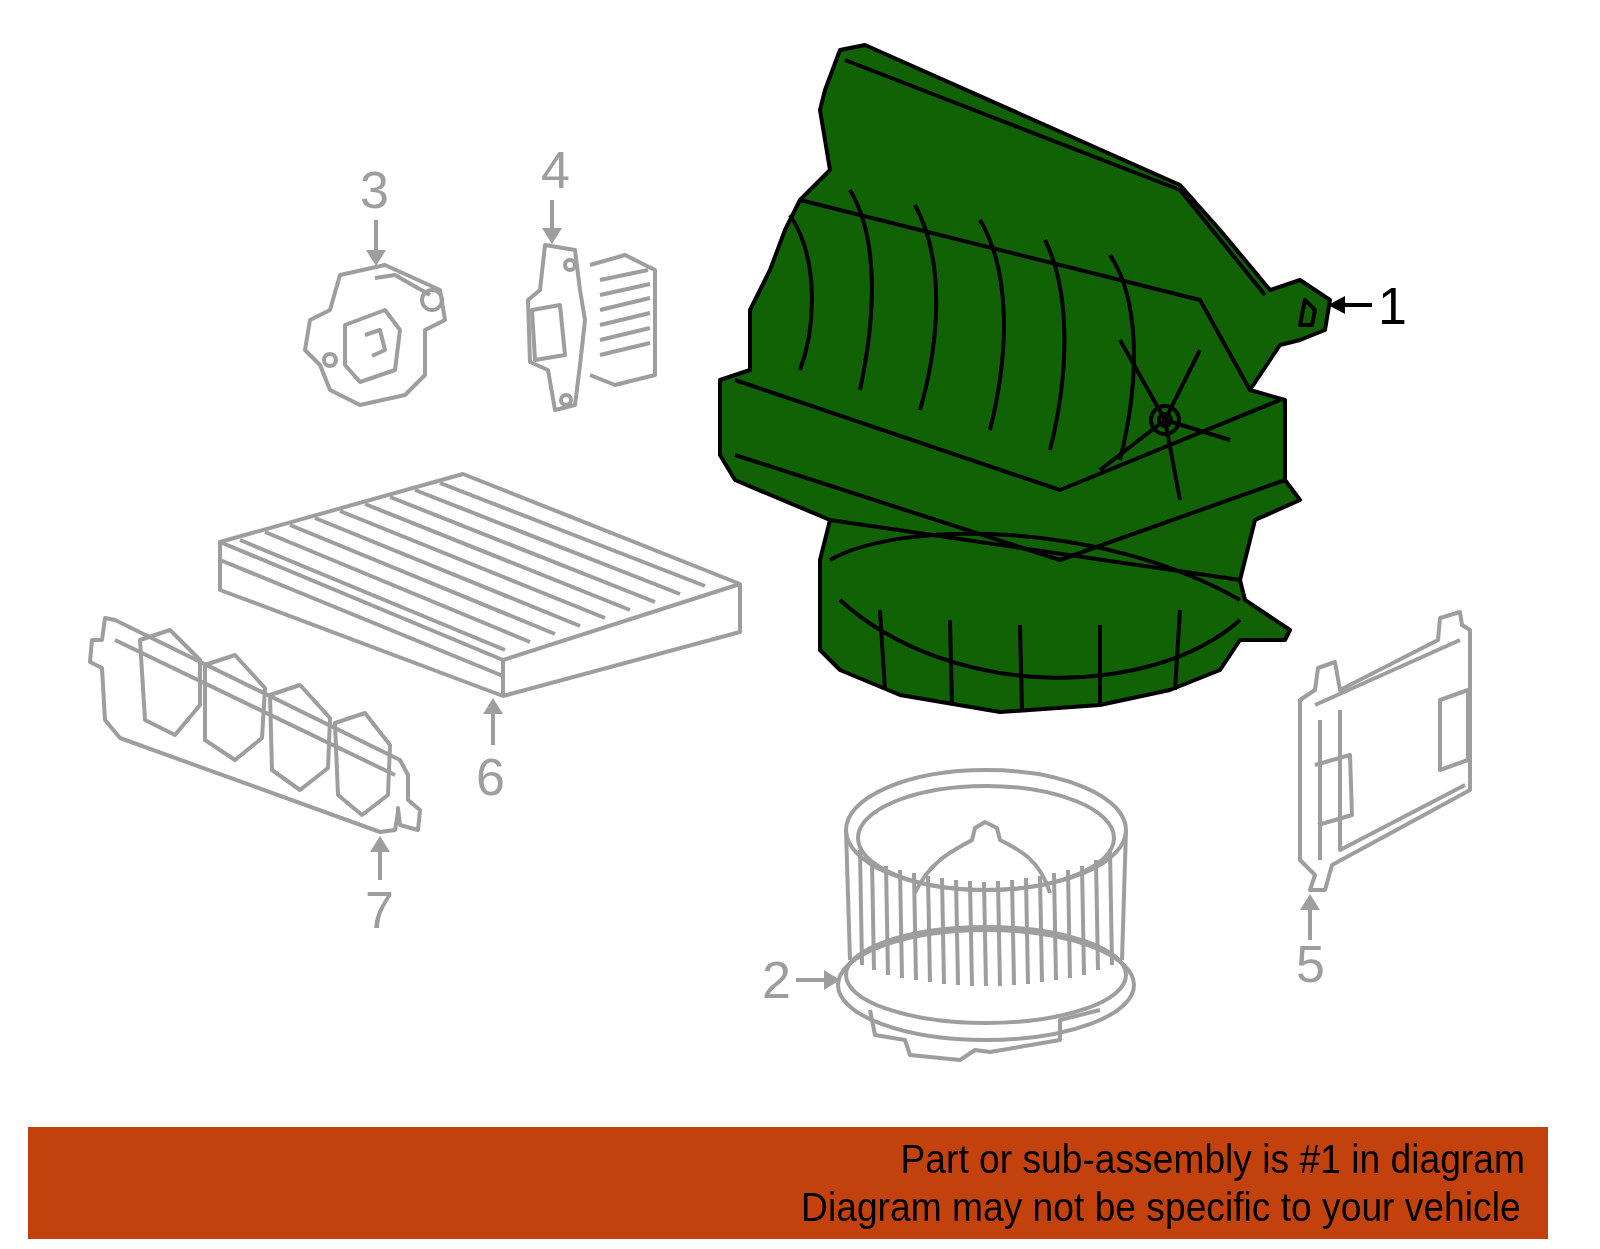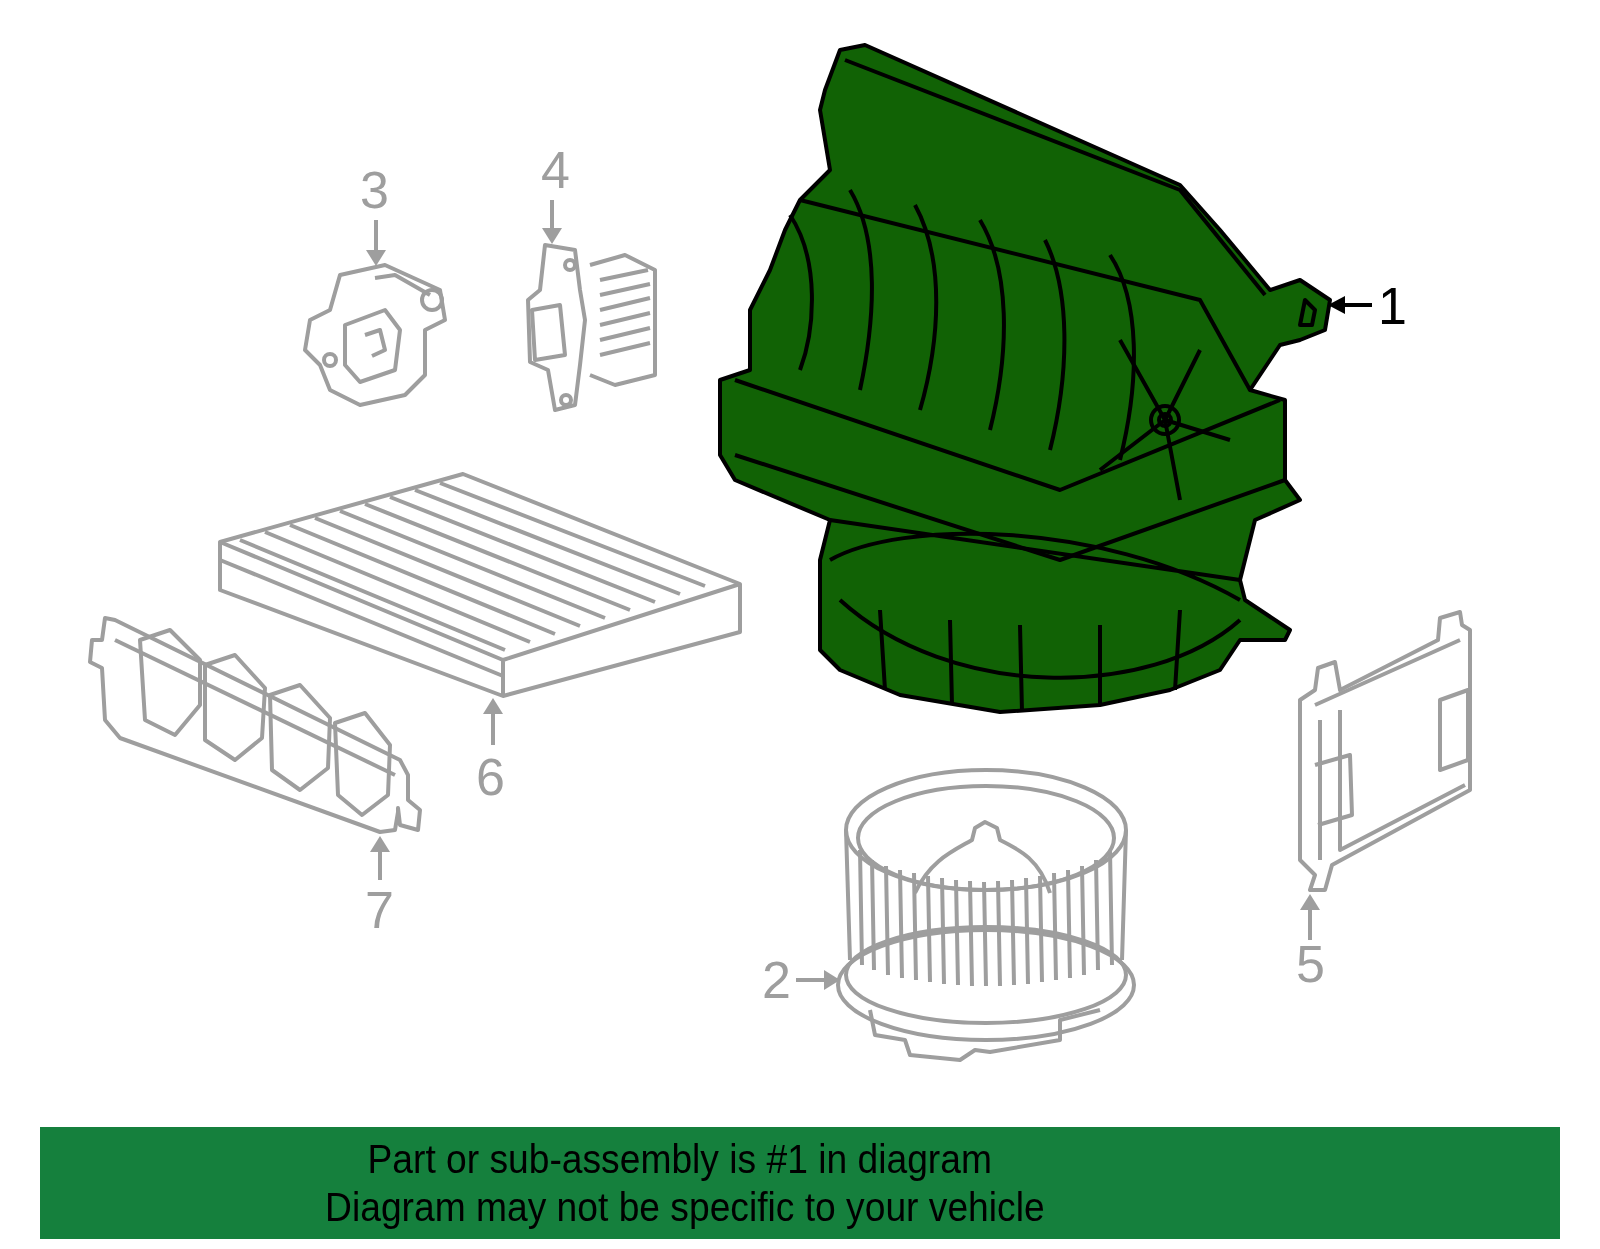--- a/index.html
+++ b/index.html
@@ -1,20 +1,20 @@
 <!DOCTYPE html>
 <html><head>
 <meta charset="utf-8">
 <style>
   html,body{margin:0;padding:0;background:#ffffff;}
   body{width:1600px;height:1249px;position:relative;overflow:hidden;font-family:"Liberation Sans",sans-serif;}
   #diagram{position:absolute;left:0;top:0;width:1600px;height:1249px;}
   .callout{font-family:"Liberation Sans",sans-serif;font-size:52px;}
-  .banner{position:absolute;left:40px;top:1127px;width:1520px;height:112px;background:#15803d;
-    display:flex;flex-direction:column;align-items:center;justify-content:center;}
+  .banner{position:absolute;left:28px;top:1127px;width:1520px;height:112px;background:#c2410c;
+    display:flex;flex-direction:column;align-items:flex-end;justify-content:center;}
   .banner .line{font-size:40px;line-height:48px;color:#000;white-space:nowrap;transform:scaleX(0.93);}
   .banner .l1{margin-left:-240px;}
   .banner .l2{margin-left:-230px;}
 </style>
 </head>
 <body>
 
 <svg id="diagram" viewBox="0 0 1600 1249" xmlns="http://www.w3.org/2000/svg">
 
   <g fill="none" stroke="#9e9e9e" stroke-width="4" stroke-linejoin="round">

